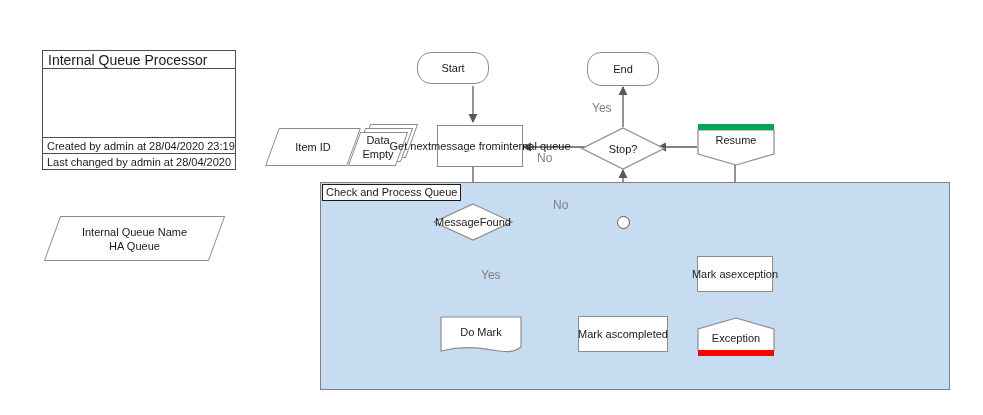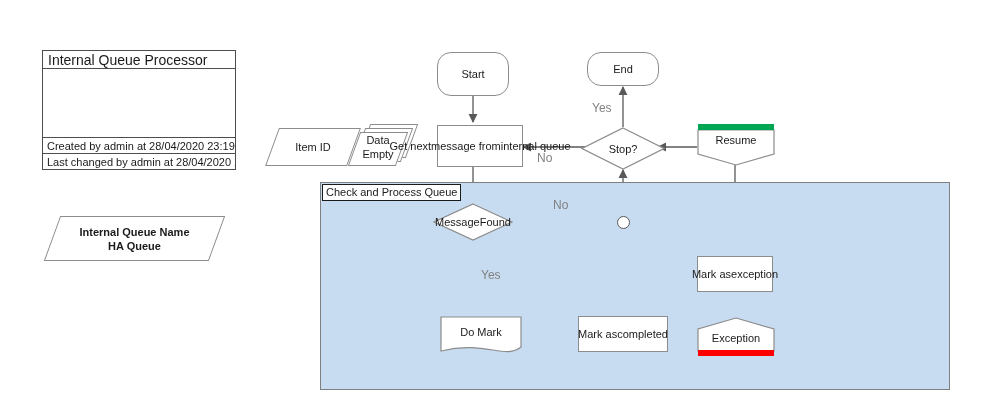--- a/index.html
+++ b/index.html
@@ -172,21 +172,21 @@
   </g>
 </svg>
 
 <div class="abs info-card">
   <div class="info-title">Internal Queue Processor</div>
   <div class="info-body"></div>
   <div class="info-row">Created by admin at 28/04/2020 23:19:5</div>
   <div class="info-row">Last changed by admin at 28/04/2020 2</div>
 </div>
 
-<div class="abs" style="left:52px; top:216px; width:165px; height:45px;font-weight:bold;">
+<div class="abs" style="left:52px; top:216px; width:165px; height:45px;">
   <div class="abs para" style="left:0; top:0; width:100%; height:100%;"></div>
   <div class="node-label" style="flex-direction:column;">
     <span>Internal Queue Name</span>
     <span>HA Queue</span>
   </div>
 </div>
 
 <div class="abs" style="left:272px; top:128px; width:82px; height:38px;">
   <div class="abs para" style="left:0; top:0; width:100%; height:100%;"></div>
   <div class="node-label">Item ID</div>
@@ -195,21 +195,21 @@
 <div class="abs" style="left:352px; top:124px; width:62px; height:42px;">
   <div class="abs para" style="left:12px; top:0; width:48px; height:34px;"></div>
   <div class="abs para" style="left:7px; top:4px; width:48px; height:34px;"></div>
   <div class="abs para" style="left:2px; top:8px; width:48px; height:34px;"></div>
   <div class="node-label" style="flex-direction:column; left:2px; top:6px; width:48px; height:34px; white-space:pre;"><div>Data</div><div>Empty</div></div>
 </div>
 
 <div class="abs pool" style="left:320px; top:182px; width:630px; height:208px;"></div>
 <div class="abs pool-label" style="left:322px; top:184px;">Check and Process Queue</div>
 
-<div class="abs term" style="left:437px; top:52px; width:72px; height:44px;">
+<div class="abs term" style="left:417px; top:52px; width:72px; height:32px;">
   <div class="node-label">Start</div>
 </div>
 
 <div class="abs term" style="left:587px; top:52px; width:72px; height:34px;">
   <div class="node-label">End</div>
 </div>
 
 <div class="abs proc" style="left:437px; top:125px; width:86px; height:42px;">
   <div class="node-label" style="white-space:pre; overflow:visible;"><div>Get next</div><div>message from</div><div>internal queue</div></div>
 </div>

